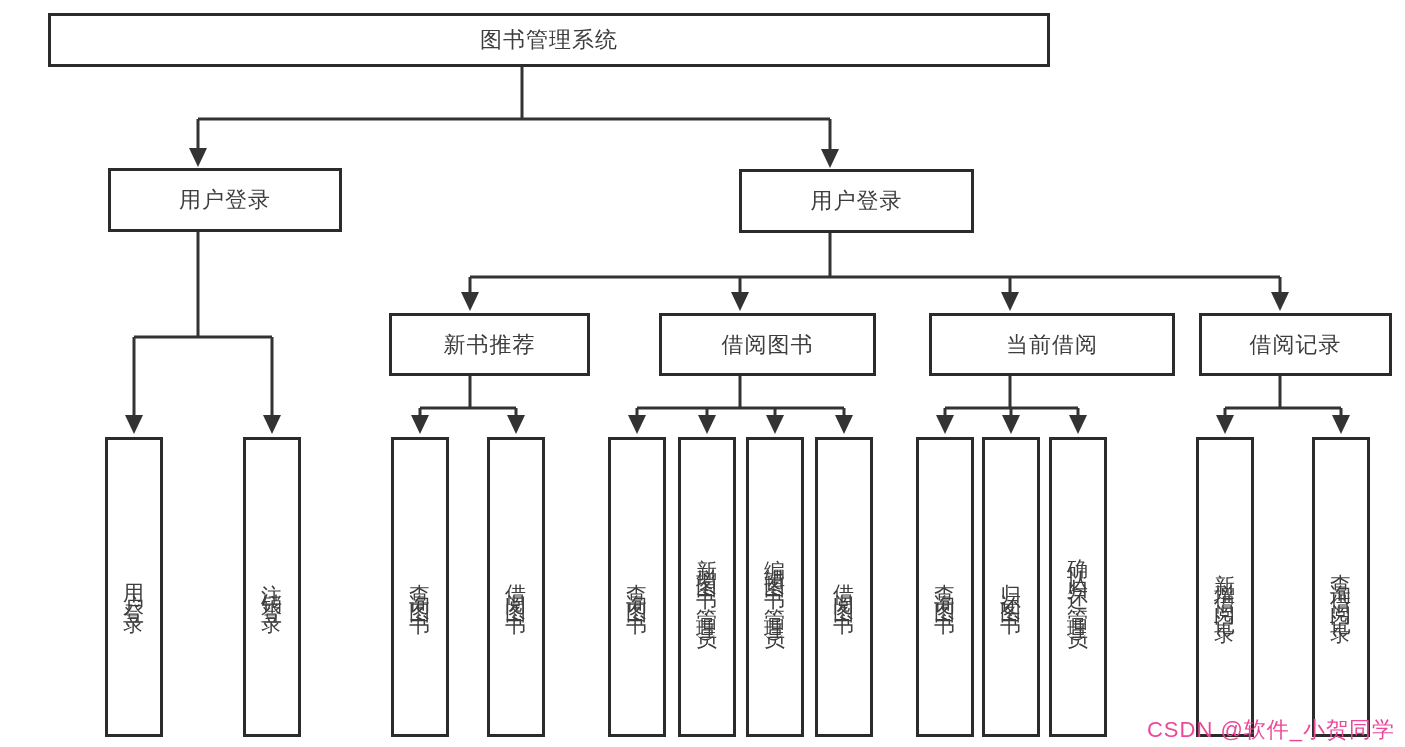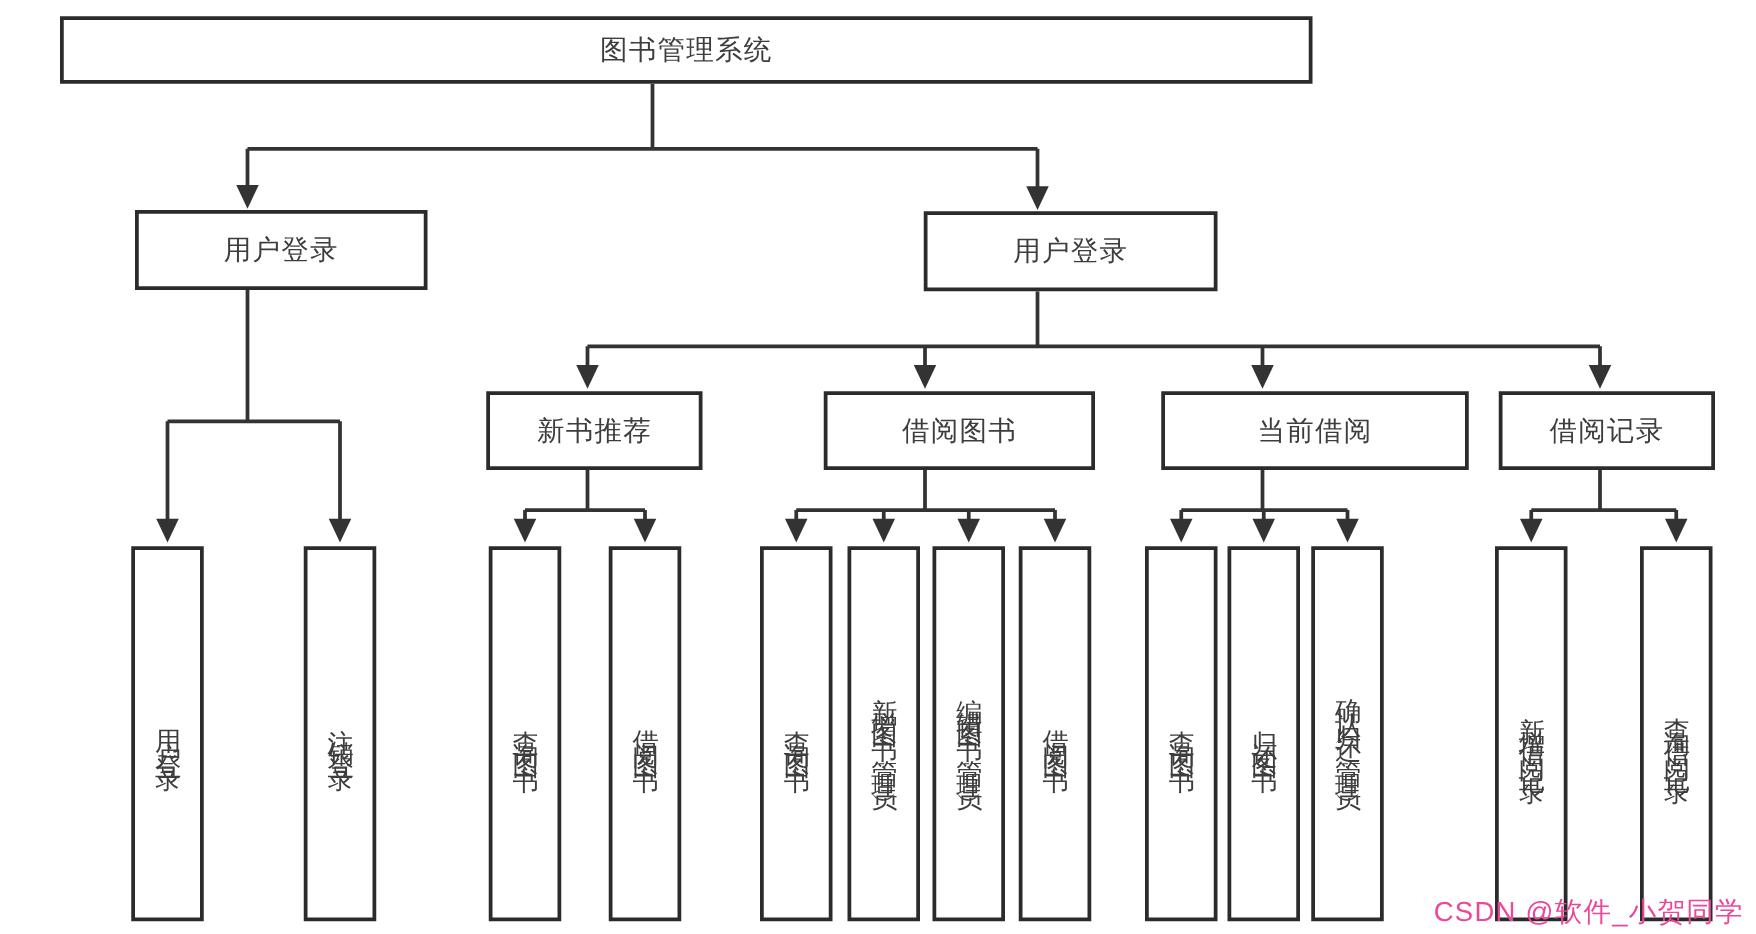--- a/index.html
+++ b/index.html
@@ -133,30 +133,30 @@
     <span>图书管理系统</span>
   </div>
 
   <div class="hbox" style="left:81px; top:168px; width:234px; height:64px;">
     <span>用户登录</span>
   </div>
   <div class="hbox" style="left:712px; top:169px; width:235px; height:64px;">
     <span>用户登录</span>
   </div>
 
-  <div class="hbox" style="left:362px; top:313px; width:173px; height:63px;">
+  <div class="hbox" style="left:362px; top:313px; width:201px; height:63px;">
     <span>新书推荐</span>
   </div>
   <div class="hbox" style="left:632px; top:313px; width:217px; height:63px;">
     <span>借阅图书</span>
   </div>
   <div class="hbox" style="left:902px; top:313px; width:246px; height:63px;">
     <span>当前借阅</span>
   </div>
-  <div class="hbox" style="left:1172px; top:313px; width:173px; height:63px;">
+  <div class="hbox" style="left:1172px; top:313px; width:193px; height:63px;">
     <span>借阅记录</span>
   </div>
 
   <div class="vbox" style="left:105px;">
     <span>用户登录</span>
   </div>
   <div class="vbox" style="left:243px;">
     <span>注销登录</span>
   </div>
 

